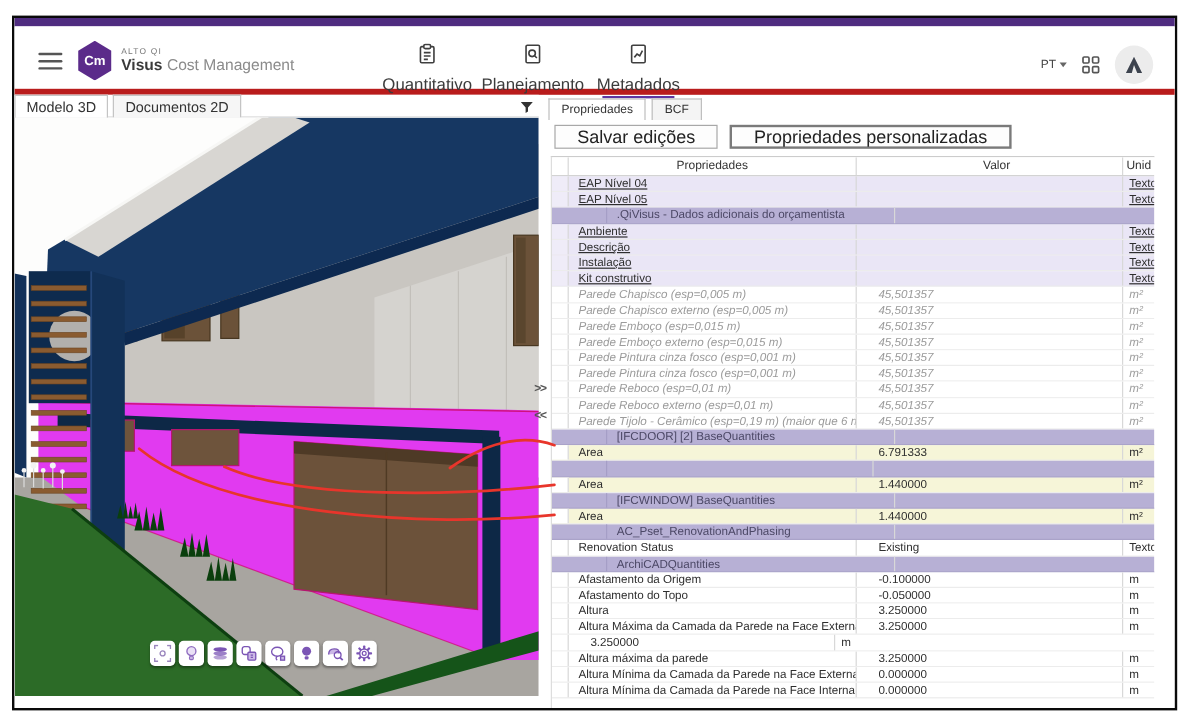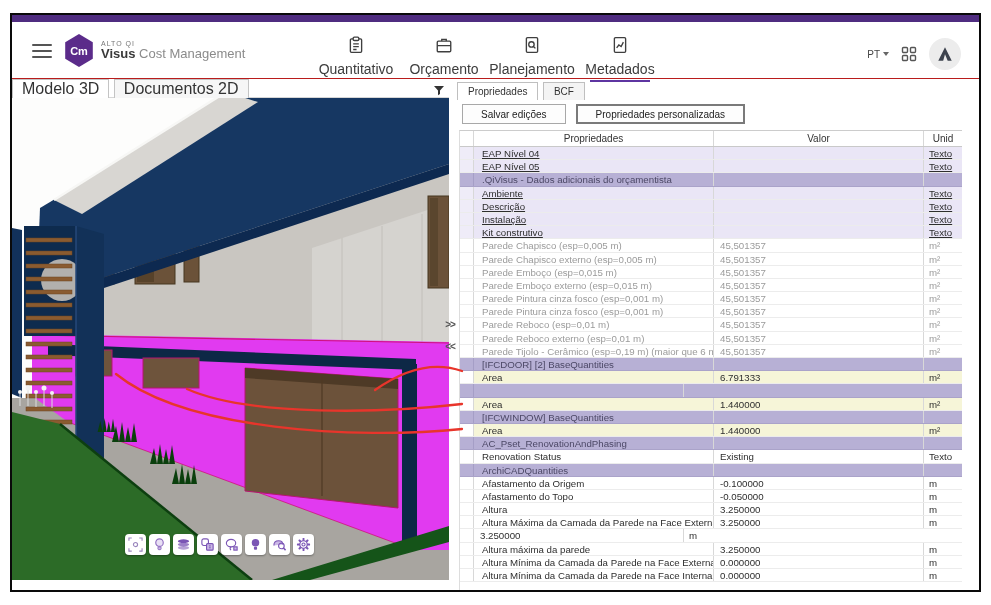--- a/index.html
+++ b/index.html
@@ -2,21 +2,21 @@
 <html><head>
 <meta charset="utf-8">
 <style>
   * { margin:0; padding:0; box-sizing:border-box; }
   html,body { width:991px; height:605px; background:#fff; font-family:"Liberation Sans", sans-serif; overflow:hidden; }
 
   .frame { position:absolute; left:10px; top:13px; width:971px; height:579px; border:2px solid #0a0a0a; background:#fff; overflow:hidden; }
   .topbar { position:absolute; left:0; top:0; width:100%; height:7px; background:#4f2c80; }
 
   
-  .app-header { position:absolute; left:0; top:7px; width:100%; height:57px; background:#fff; border-bottom:1px solid #b91c1c; }
+  .app-header { position:absolute; left:0; top:7px; width:100%; height:57px; background:#fff; border-bottom:5px solid #b91c1c; }
   .hamburger { position:absolute; left:20px; top:22px; width:20px; height:14px; cursor:pointer; }
   .hamburger span { display:block; height:2px; background:#555; margin-bottom:4px; border-radius:1px; }
   .brand { position:absolute; left:52px; top:12px; display:flex; align-items:center; }
   .hexlogo { width:30px; height:33px; background:#5b2b8a; clip-path:polygon(50% 0,96% 25%,96% 75%,50% 100%,4% 75%,4% 25%); display:flex; align-items:center; justify-content:center; color:#fff; font-size:11px; font-weight:bold; }
   .brandtext { margin-left:7px; line-height:1.1; }
   .brandtext .alto { font-size:7px; letter-spacing:1px; color:#777; }
   .brandtext .visus { font-size:13px; color:#8b8b8b; }
   .brandtext .visus b { color:#3a3a3a; }
 
   .main-nav { position:absolute; left:300px; top:8px; height:48px; display:flex; }
@@ -29,57 +29,57 @@
   .hdr-right { position:absolute; right:18px; top:16px; display:flex; align-items:center; gap:12px; }
   .lang { font-size:10px; color:#444; cursor:pointer; display:flex; align-items:center; gap:3px; }
   .lang .caret { width:0; height:0; border-left:3px solid transparent; border-right:3px solid transparent; border-top:4px solid #666; }
   .apps { width:16px; height:16px; cursor:pointer; }
   .avatar { width:32px; height:32px; border-radius:50%; background:#ececec; display:flex; align-items:center; justify-content:center; cursor:pointer; }
 
   
   .workspace { position:absolute; left:0; top:64px; right:0; bottom:0; }
 
   .doc-tabs { position:absolute; left:0; top:0; width:437px; height:19px; border-bottom:1px solid #d6d6d6; background:#fff; }
-  .doc-tab { display:inline-block; height:19px; line-height:18px; padding:0 9px; font-size:16px; color:#333; border:1px solid #c4c4c4; border-bottom:none; background:#f6f6f6; cursor:pointer; vertical-align:top; }
+  .doc-tab { display:inline-block; height:19px; line-height:18px; padding:0 9px; font-size:12px; color:#333; border:1px solid #c4c4c4; border-bottom:none; background:#f6f6f6; cursor:pointer; vertical-align:top; }
   .doc-tab.active { background:#fff; position:relative; z-index:2; }
   .filter-btn { position:absolute; right:4px; top:3px; width:12px; height:12px; cursor:pointer; }
 
   .viewport { position:absolute; left:0; top:19px; width:437px; height:482px; background:#fdfdfc; overflow:hidden; }
   .viewport > svg.scene { position:absolute; left:0; top:0; }
 
   .vtoolbar { position:absolute; left:113px; top:436px; display:flex; gap:3px; }
   .vt-btn { width:21px; height:21px; background:#fff; border-radius:4px; box-shadow:0 1px 2px rgba(0,0,0,.35); display:flex; align-items:center; justify-content:center; cursor:pointer; }
 
   .gap-ctrl { position:absolute; left:430px; width:16px; height:14px; font-size:10px; font-weight:bold; color:#555; text-align:center; cursor:pointer; letter-spacing:-1px; }
   #expandBtn { top:240px; }
   #collapseBtn { top:262px; }
 
   
   .right-panel { position:absolute; left:445px; top:3px; width:508px; height:512px; background:#fff; }
   .rp-tabs { position:absolute; left:0; top:0; height:18px; }
   .rp-tab { display:inline-block; height:18px; line-height:17px; padding:0 10px; font-size:10px; color:#333; border:1px solid #bfbfbf; border-bottom:none; background:#f4f4f4; cursor:pointer; vertical-align:top; }
   .rp-tab.active { background:#fff; }
   .rp-buttons { position:absolute; left:5px; top:22px; display:flex; gap:10px; }
-  .rp-btn { height:20px; padding:0 18px; font-size:10px; color:#222; background:#fdfdfd; border:1px solid #a8a8a8; cursor:pointer; font-family:"Liberation Sans",sans-serif; }
+  .rp-btn { height:20px; padding:0 18px; font-size:15px; color:#222; background:#fdfdfd; border:1px solid #a8a8a8; cursor:pointer; font-family:"Liberation Sans",sans-serif; }
   .rp-btn.emph { border:2px solid #7a7a7a; }
 
   .prop-table { position:absolute; left:2px; top:48px; width:503px; height:461px; overflow:hidden; border-top:1px solid #ccc; border-left:1px solid #ddd; }
   .t-row { display:flex; width:100%; height:13.2px; font-size:9.7px; line-height:13.2px; }
   .t-row.t-head { height:16px; line-height:16px; font-size:10px; color:#333; border-bottom:1px solid #c9c9c9; background:#fff; }
   .c0 { width:14px; border-right:1px solid #d8d8d8; flex:none; }
   .c1 { width:240px; border-right:1px solid #d8d8d8; flex:none; padding-left:8px; white-space:nowrap; overflow:hidden; }
-  .c2 { width:210px; border-right:1px solid #d8d8d8; flex:none; padding-left:6px; white-space:nowrap; overflow:hidden; }
+  .c2 { width:210px; border-right:1px solid #d8d8d8; flex:none; padding-left:6px; white-space:nowrap; overflow:hidden;margin-left:12px; }
   .c3 { flex:1; padding-left:5px; white-space:nowrap; overflow:hidden; }
   .t-head .c1, .t-head .c2, .t-head .c3 { text-align:center; padding-left:0; }
   .t-row { border-bottom:1px solid #ececec; color:#2e2e2e; background:#fff; cursor:default; }
   .t-row.lavender { background:#eae6f6;text-decoration:underline; }
   .t-row.lavender .c0 { background:#efecf8; }
-  .t-row.group { background:#b7b0d5; color:#4c4866; border-bottom:1px solid #aaa3c9; }
+  .t-row.group { background:#b7b0d5; color:#4c4866; border-bottom:1px solid #aaa3c9;padding-left:32px; }
   .t-row.group .c0 { border-right-color:#a59ec6; }
-  .t-row.muted { color:#9b9b9b; }
+  .t-row.muted { color:#9b9b9b;font-style:italic; }
   .t-row.yellow { background:#f6f5d8; }
   .t-row.yellow .c0 { background:#fff; }
 
   .annot { position:absolute; left:0; top:0; pointer-events:none; z-index:50; }
 </style>
 </head>
 <body>
 
 <div class="frame">
   <div class="topbar"></div>
@@ -96,24 +96,20 @@
         <div class="alto">ALTO QI</div>
         <div class="visus"><b>Visus</b><span> Cost Management</span></div>
       </div>
     </div>
     <div class="main-nav">
         <div class="nav-item"><span class="nicon"><svg width="18" height="18" viewBox="0 0 16 16" fill="none" stroke="#3f3f3f" stroke-width="1.2">
               <rect x="3" y="2.5" width="10" height="12" rx="1"></rect>
               <rect x="5.5" y="1" width="5" height="3" rx="1" fill="#fff"></rect>
               <path d="M5.5,7 h5 M5.5,9.5 h5 M5.5,12 h3"></path>
             </svg></span><span class="nlabel">Quantitativo</span></div>
-        <div class="nav-item"><span class="nicon"><svg width="18" height="18" viewBox="0 0 16 16" fill="none" stroke="#3f3f3f" stroke-width="1.2">
-              <rect x="2" y="4.5" width="12" height="9.5" rx="1"></rect>
-              <path d="M6,4.5 V3 h4 v1.5 M2,8.5 h12"></path>
-            </svg></span><span class="nlabel">Orçamento</span></div>
         <div class="nav-item"><span class="nicon"><svg width="18" height="18" viewBox="0 0 16 16" fill="none" stroke="#3f3f3f" stroke-width="1.2">
               <rect x="3" y="1.5" width="10" height="13" rx="1"></rect>
               <circle cx="7.5" cy="7.5" r="2.4"></circle>
               <path d="M9.3,9.3 L11,11"></path>
             </svg></span><span class="nlabel">Planejamento</span></div>
         <div class="nav-item active"><span class="nicon"><svg width="18" height="18" viewBox="0 0 16 16" fill="none" stroke="#3f3f3f" stroke-width="1.2">
               <rect x="3" y="1.5" width="10" height="13" rx="1"></rect>
               <path d="M5,10.5 L7,8 L9,9.3 L11,5.5"></path>
             </svg></span><span class="nlabel">Metadados</span><span class="underline"></span></div>
       </div>

